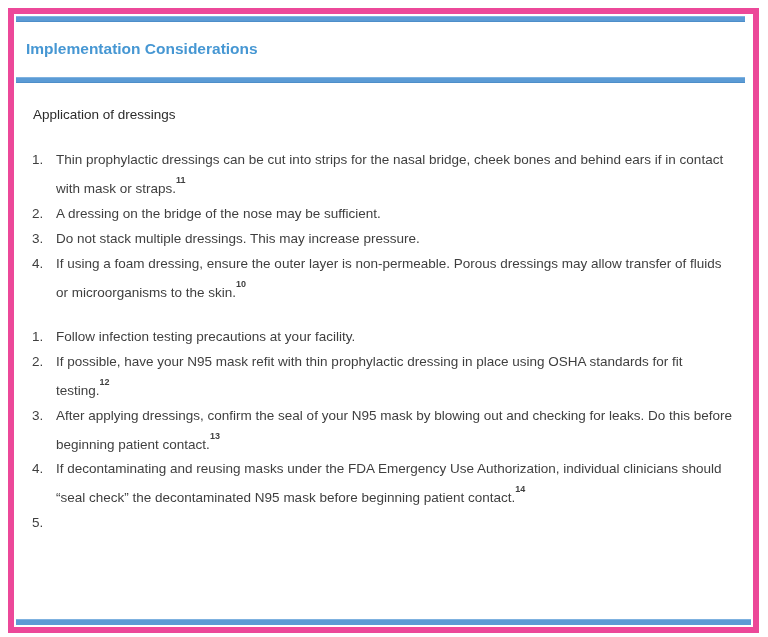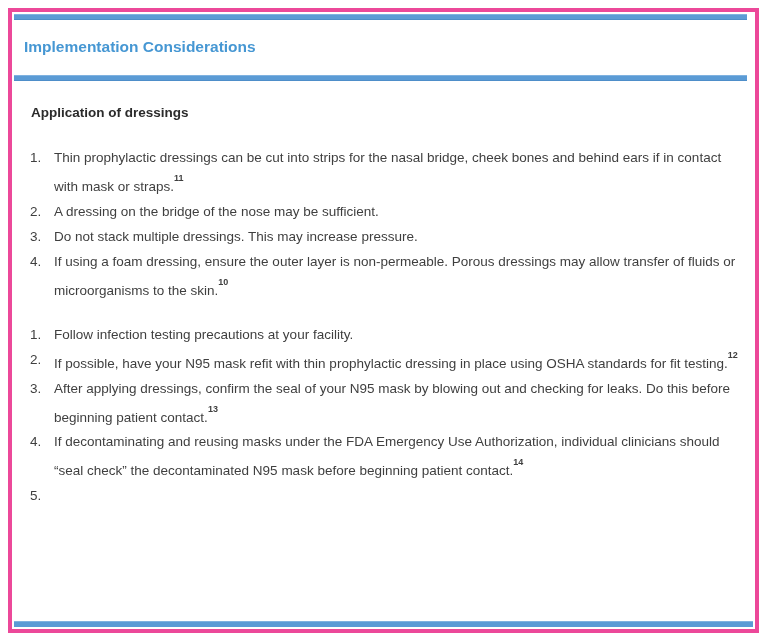--- a/index.html
+++ b/index.html
@@ -7,42 +7,42 @@
     width: 768px; height: 637px;
     background: #ffffff;
     font-family: "Liberation Sans", sans-serif;
     color: #3f3f3f;
     overflow: hidden;
   }
   .frame {
     position: absolute;
     left: 8px; top: 8px;
     width: 751px; height: 625px;
-    border: 4px solid #ec4899;
+    border: 6px solid #ec4899;
     background: #ffffff;
   }
   .accent-bar {
     height: 6px;
     background: #5b9bd5;
     border-top: 1px solid #7fb2e0;
     border-bottom: 1px solid #4e8ec9;
     margin: 2px 8px 0 2px;
   }
   .doc-title {
     margin: 17px 0 0 12px;
     font-size: 15.5px;
     font-weight: bold;
     line-height: 19px;
     color: #4697d3;
   }
   .accent-bar.second { margin-top: 19px; }
   .section-heading {
     margin: 24px 14px 0 19px;
     font-size: 13.5px;
-    font-weight: bold;
+    font-weight: normal;
     line-height: 15px;
     color: #2b2b2b;
   }
   .section-heading.b { margin-top: 27px; }
   ol.list {
     list-style: none;
     margin-top: 25px;
   }
   ol.list.b { margin-top: 20px; }
   li.item {

